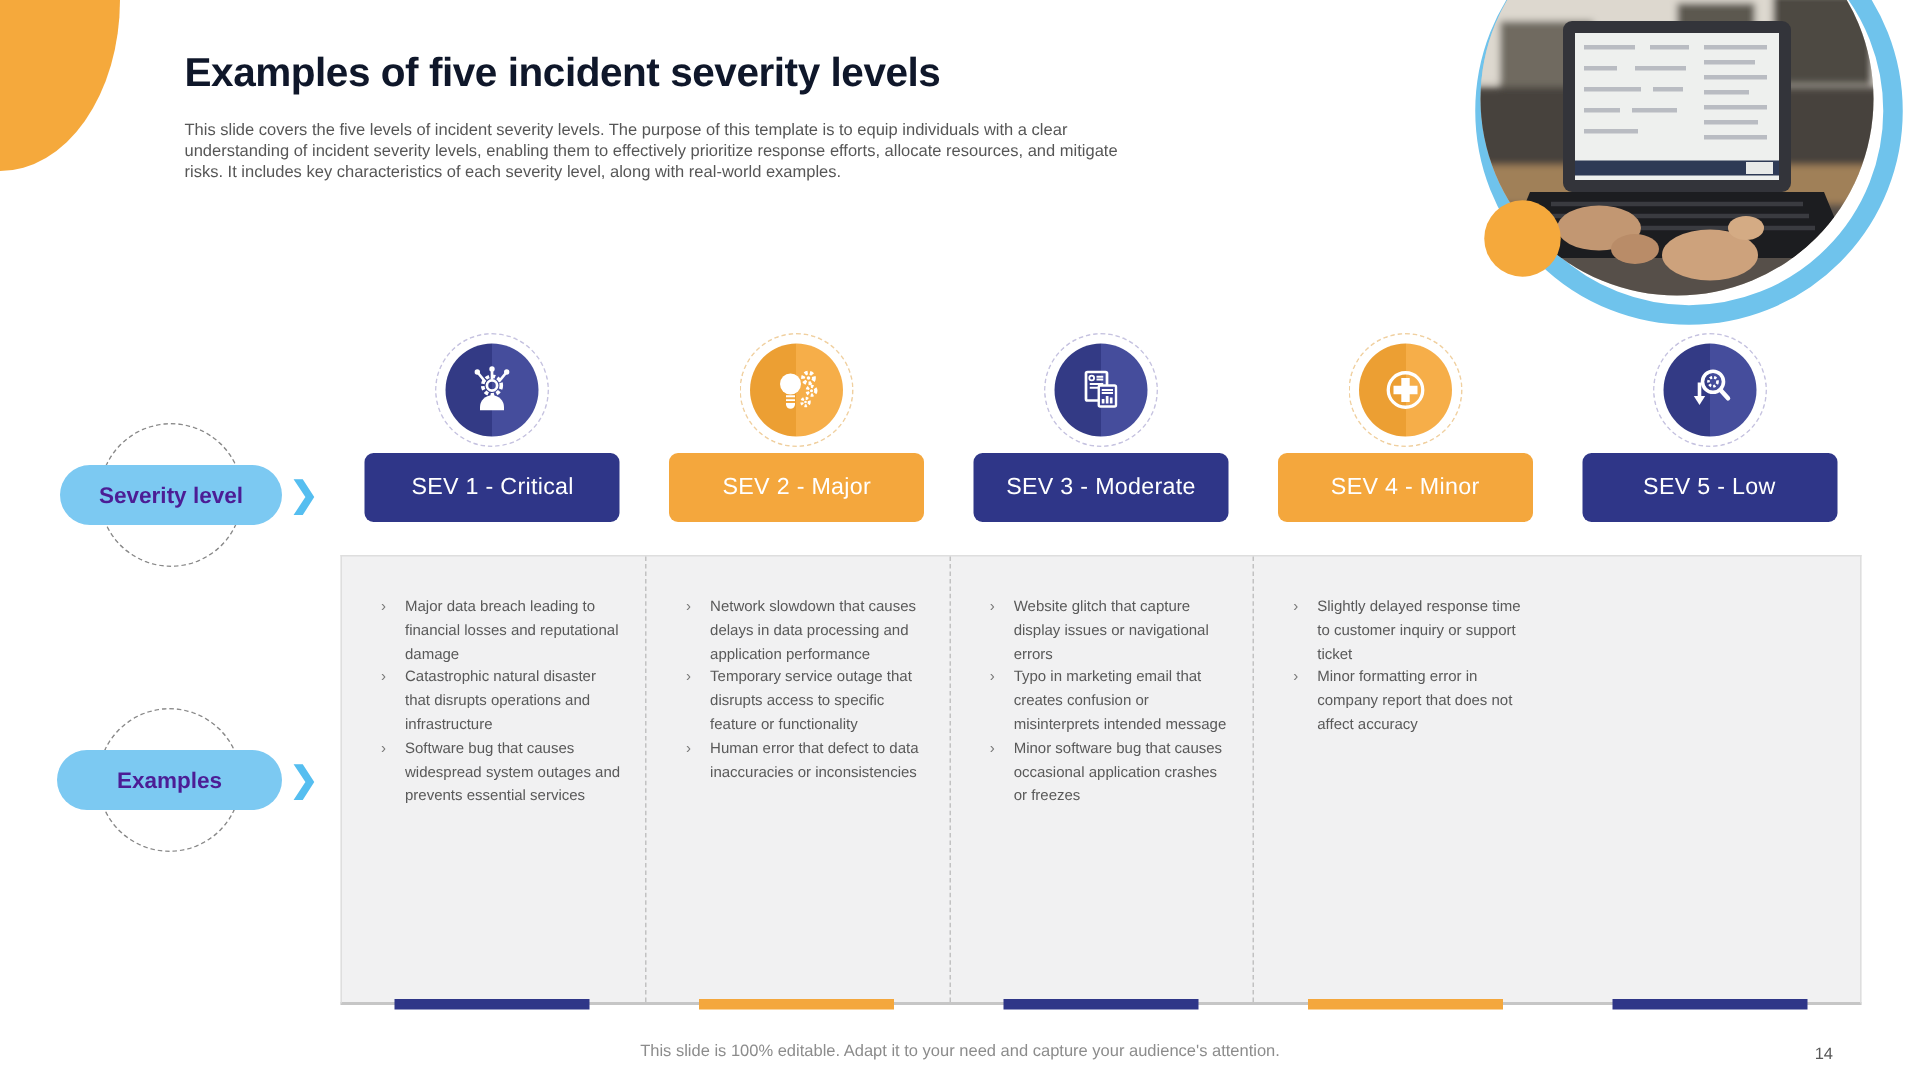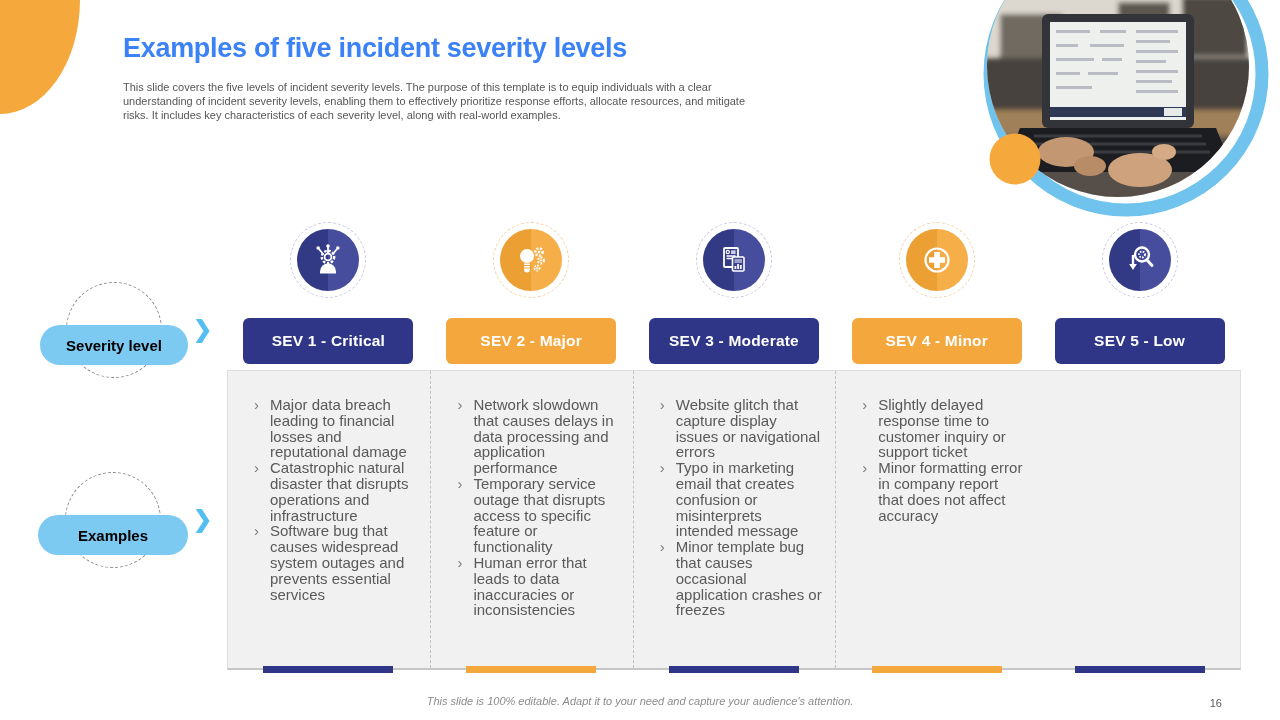--- a/index.html
+++ b/index.html
@@ -7,75 +7,75 @@
   body { font-family:"Liberation Sans", sans-serif; background:#ffffff; overflow:hidden; }
   .slide { position:relative; width:1280px; height:720px; background:#fff; overflow:hidden; }
 
   
   .corner-blob { position:absolute; left:0; top:0; width:80px; height:114px;
     background:#F5A93C; border-radius:0 0 100% 0; }
   .hero { position:absolute; right:0; top:0; width:330px; height:225px; }
 
   
   .title { position:absolute; left:123px; top:33px; width:700px;
-    font-size:27px; font-weight:800; color:#3b82f6; letter-spacing:-0.3px; }
+    font-size:27px; font-weight:800; color:#0f172a; letter-spacing:-0.3px; }
   .subtitle { position:absolute; left:123px; top:80px; width:628px;
     font-size:11px; line-height:14px; color:#565656; }
 
   
   .cols-row { position:absolute; left:227px; width:1014px; display:flex; }
   .cols-row > div { width:20%; display:flex; justify-content:center; }
 
   .icons-row { top:222px; }
   .icon-ring { width:76px; height:76px; border-radius:50%; border:1.6px dashed #c6c3e0;
     display:flex; align-items:center; justify-content:center; }
   .icon-ring.orange { border-color:#f0d0a0; }
   .icon-circle { width:62px; height:62px; border-radius:50%;
     display:flex; align-items:center; justify-content:center; }
   .icon-circle.navy { background:linear-gradient(90deg,#333A85 50%,#454D9C 50%); }
   .icon-circle.orange { background:linear-gradient(90deg,#EC9F33 50%,#F6AE49 50%); }
 
   .sev-row { top:302px; }
   .sev-box { width:170px; height:46px; border-radius:6px; display:flex; align-items:center;
-    justify-content:center; color:#fff; font-weight:700; font-size:15.5px; letter-spacing:0.2px;margin-top:16px; }
+    justify-content:center; color:#fff; font-weight:400; font-size:15.5px; letter-spacing:0.2px; }
   .sev-box.navy { background:#2F3688; }
   .sev-box.orange { background:#F4A73D;text-align:center; }
 
   
   .table { position:absolute; left:227px; top:370px; width:1014px; height:300px;
     background:#F1F1F2; border:1px solid #dedede; border-bottom:2px solid #c6c6c6; display:flex; }
   .table .cell { width:20%; padding:26px 18px 0 24px; border-left:1px dashed #c2c2c2; }
   .table .cell:first-child { border-left:none; }
   .cell ul { list-style:none; width:164px; }
-  .cell li { position:relative; padding-left:18px; font-size:15px; line-height:15.8px;
+  .cell li { position:relative; padding-left:18px; font-size:10px; line-height:15.8px;
     color:#595959; margin-bottom:0px; }
   .cell li::before { content:'›'; position:absolute; left:2px; top:0; color:#7a7a7a; }
 
   .bars-row { top:666px; }
   .bar { width:130px; height:7px; }
   .bar.navy { background:#2F3688; }
   .bar.orange { background:#F4A73D; }
   .label-ring { position:absolute; width:96px; height:96px; border:1.4px dashed #8a8a8a;
     border-radius:50%; }
   .pill { position:absolute; height:40px; background:#7CC9F2; border-radius:20px;
     display:flex; align-items:center; justify-content:center;
-    color:#000000; font-weight:700; font-size:15px;margin-top:15px; }
+    color:#4c1d95; font-weight:700; font-size:15px; }
   .chev { position:absolute; color:#55BEF0; font-size:23px; font-weight:700; }
 
   .sev-label-ring { left:66px; top:282px; }
   .sev-label-pill { left:40px; top:310px; width:148px; }
   .sev-label-chev { left:193px; top:316px; }
 
   .ex-label-ring { left:65px; top:472px; }
   .ex-label-pill { left:38px; top:500px; width:150px; }
   .ex-label-chev { left:193px; top:506px; }
 
   
   .footer-note { position:absolute; left:0; top:695px; width:1280px; text-align:center;
-    font-size:11px; color:#8c8c8c;font-style:italic; }
+    font-size:11px; color:#8c8c8c; }
   .page-num { position:absolute; right:58px; top:697px; font-size:11px; color:#595959; }
 
   svg { display:block; }
 </style>
 </head>
 <body>
 
 <div class="slide">
 
   <div class="corner-blob"></div>
@@ -239,28 +239,28 @@
       <ul>
         <li>Major data breach leading to financial losses and reputational damage</li>
         <li>Catastrophic natural disaster that disrupts operations and infrastructure</li>
         <li>Software bug that causes widespread system outages and prevents essential services</li>
       </ul>
     </div>
     <div class="cell">
       <ul>
         <li>Network slowdown that causes delays in data processing and application performance</li>
         <li>Temporary service outage that disrupts access to specific feature or functionality</li>
-        <li>Human error that leads to data inaccuracies or inconsistencies</li>
+        <li>Human error that defect to data inaccuracies or inconsistencies</li>
       </ul>
     </div>
     <div class="cell">
       <ul>
         <li>Website glitch that capture display issues or navigational errors</li>
         <li>Typo in marketing email that creates confusion or misinterprets intended message</li>
-        <li>Minor template bug that causes occasional application crashes or freezes</li>
+        <li>Minor software bug that causes occasional application crashes or freezes</li>
       </ul>
     </div>
     <div class="cell">
       <ul>
         <li>Slightly delayed response time to customer inquiry or support ticket</li>
         <li>Minor formatting error in company report that does not affect accuracy</li>
       </ul>
     </div>
   </div>
 
@@ -284,15 +284,15 @@
 
   <div class="label-ring sev-label-ring"></div>
   <div class="pill sev-label-pill">Severity level</div>
   <div class="chev sev-label-chev">❯</div>
 
   <div class="label-ring ex-label-ring"></div>
   <div class="pill ex-label-pill">Examples</div>
   <div class="chev ex-label-chev">❯</div>
 
   <div class="footer-note">This slide is 100% editable. Adapt it to your need and capture your audience's attention.</div>
-  <div class="page-num">16</div>
+  <div class="page-num">14</div>
 
 </div>
 
 </body></html>

